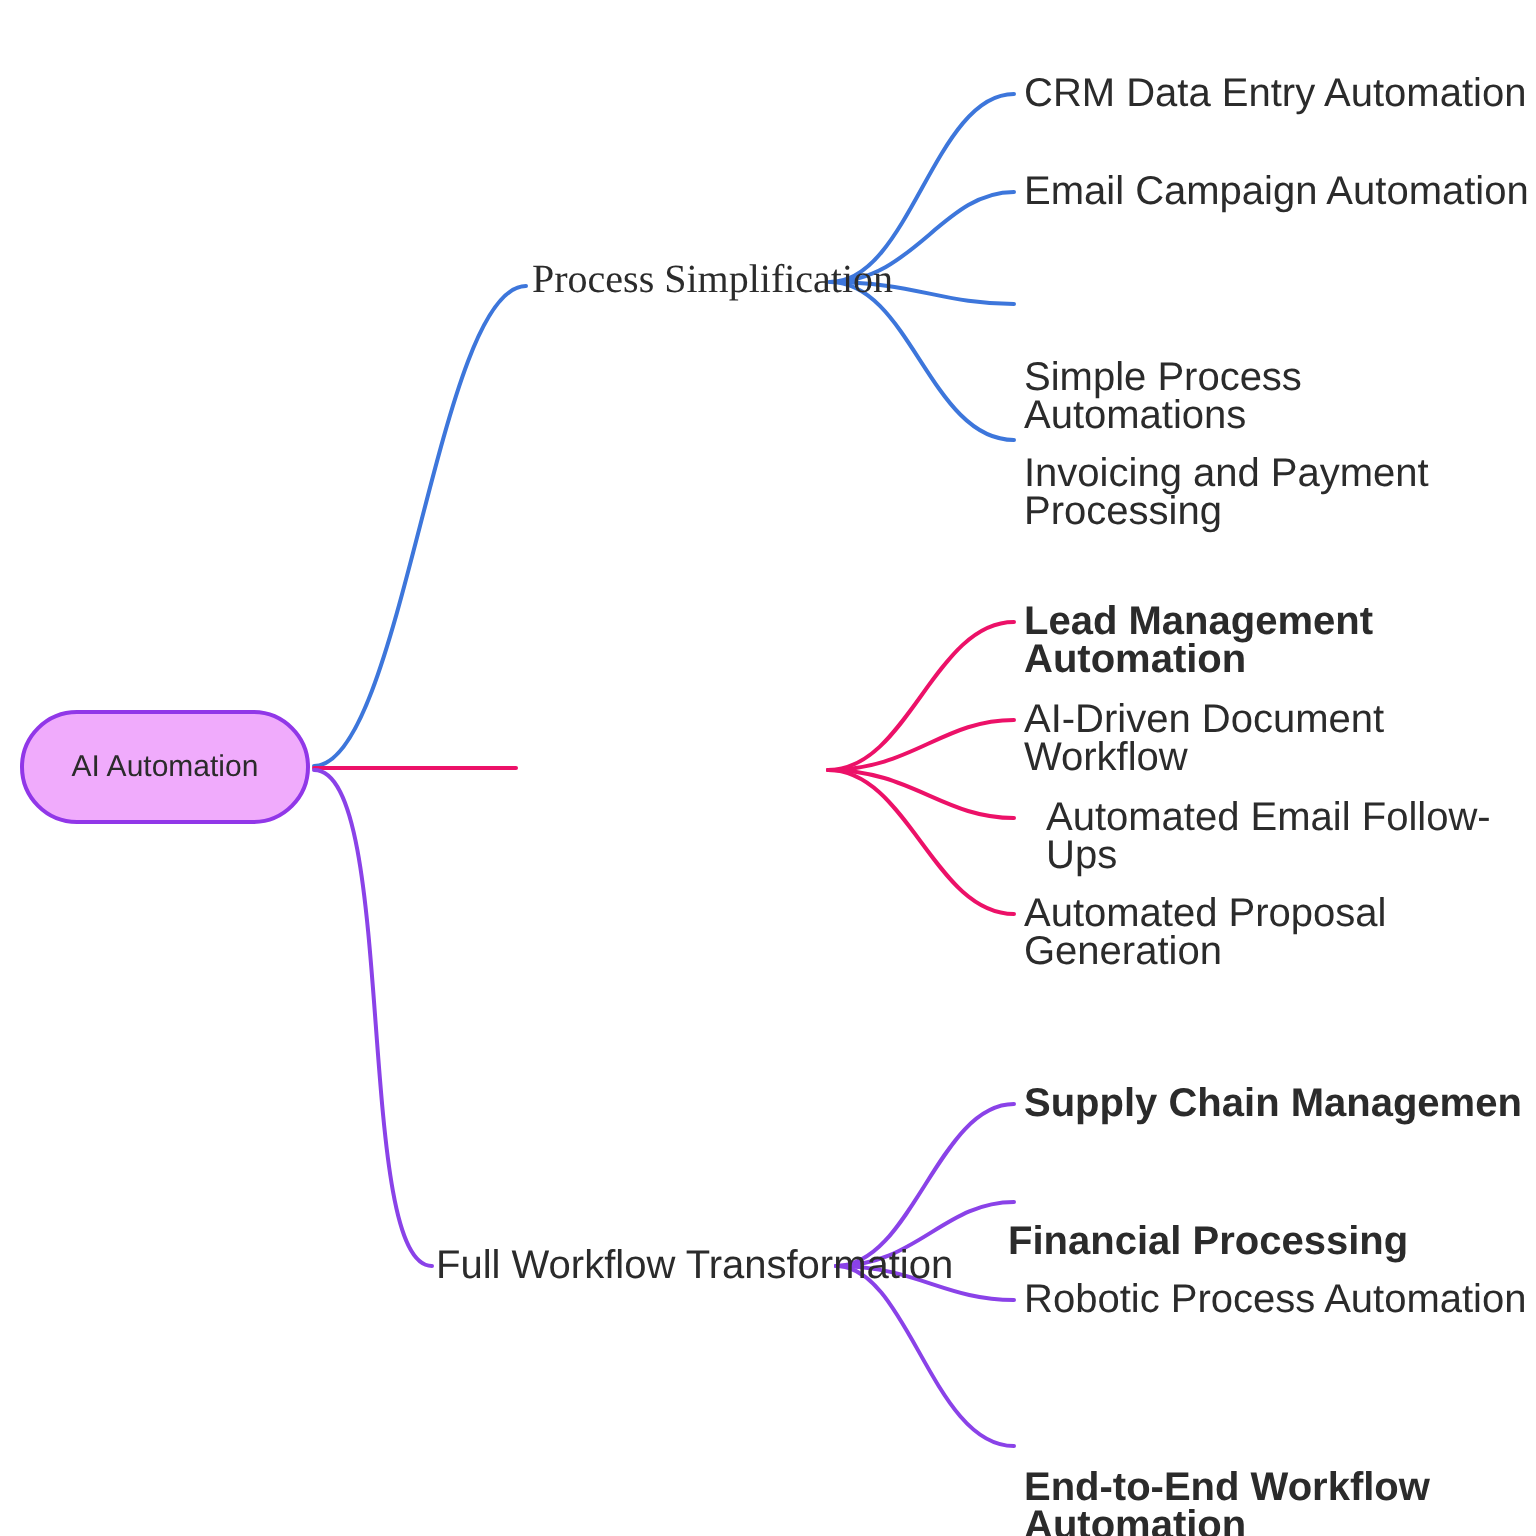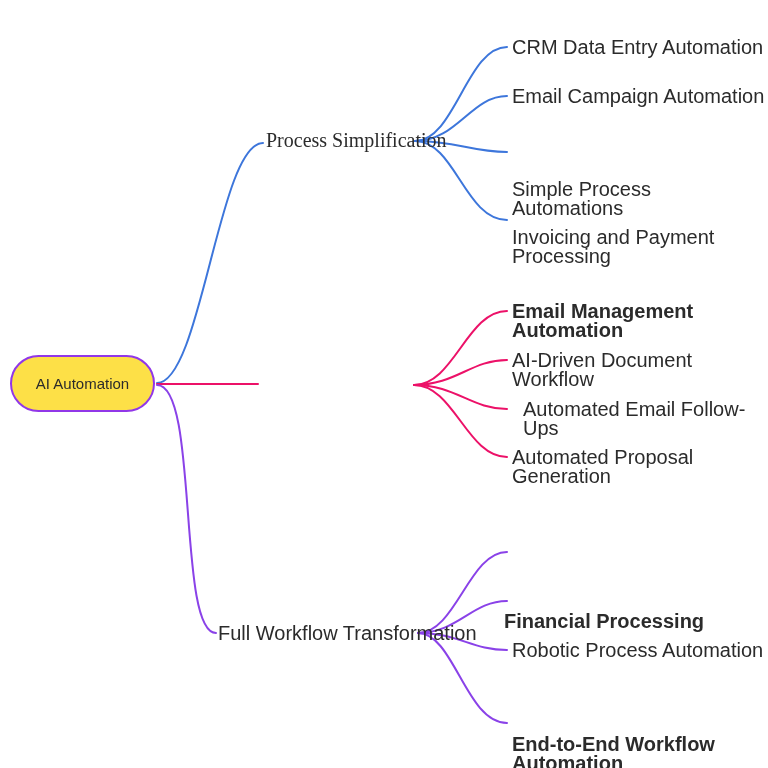--- a/index.html
+++ b/index.html
@@ -32,21 +32,21 @@
     width: 145px;
     height: 57px;
     border: 2px solid #9137e8;
     border-radius: 29px;
     box-sizing: border-box;
     display: flex;
     align-items: center;
     justify-content: center;
     font-size: 15px;
     color: #2b2b2b;
-    background: #fde047;
+    background: #f0abfc;
   }
   .label {
     position: absolute;
     font-size: 20px;
     line-height: 19px;
     color: #2b2b2b;
     white-space: pre-line;
   }
   .label.bold {
     font-weight: 700;
@@ -86,23 +86,24 @@
   <div class="label" style="left:266px; top:131px;font-family:Liberation Serif, serif;">Process Simplification</div>
   <div class="label" style="left:218px; top:624px;text-align:right;">Full Workflow Transformation</div>
 
   <div class="label" style="left:512px; top:38px;">CRM Data Entry Automation</div>
   <div class="label" style="left:512px; top:87px;">Email Campaign Automation</div>
   <div class="label" style="left:512px; top:136px;margin-top:44px;">Simple Process
 Automations</div>
   <div class="label" style="left:512px; top:204px;margin-top:24px;">Invoicing and Payment
 Processing</div>
 
-  <div class="label bold" style="left:512px; top:302px;">Email Management Automation</div>
+  <div class="label bold" style="left:512px; top:302px;">Lead Management Automation</div>
   <div class="label" style="left:512px; top:351px;">AI-Driven Document Workflow</div>
   <div class="label" style="left:523px; top:400px;">Automated Email Follow-Ups</div>
   <div class="label" style="left:512px; top:448px;">Automated Proposal Generation</div>
 
+  <div class="label bold" style="left:512px; top:543px;">Supply Chain Managemen</div>
   <div class="label bold" style="left:504px; top:592px;margin-top:20px;">Financial Processing</div>
   <div class="label" style="left:512px; top:641px;">Robotic Process Automation</div>
   <div class="label" style="left:512px; top:735px;font-weight:bold;">End-to-End Workflow
 Automation</div>
 
 </div>
 
 </body></html>

